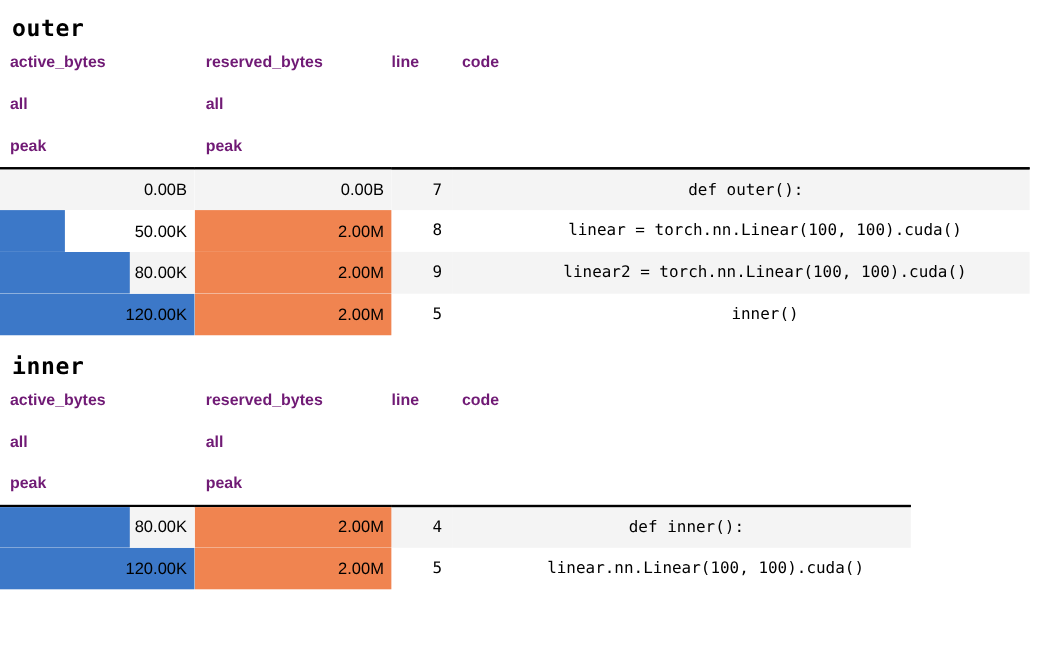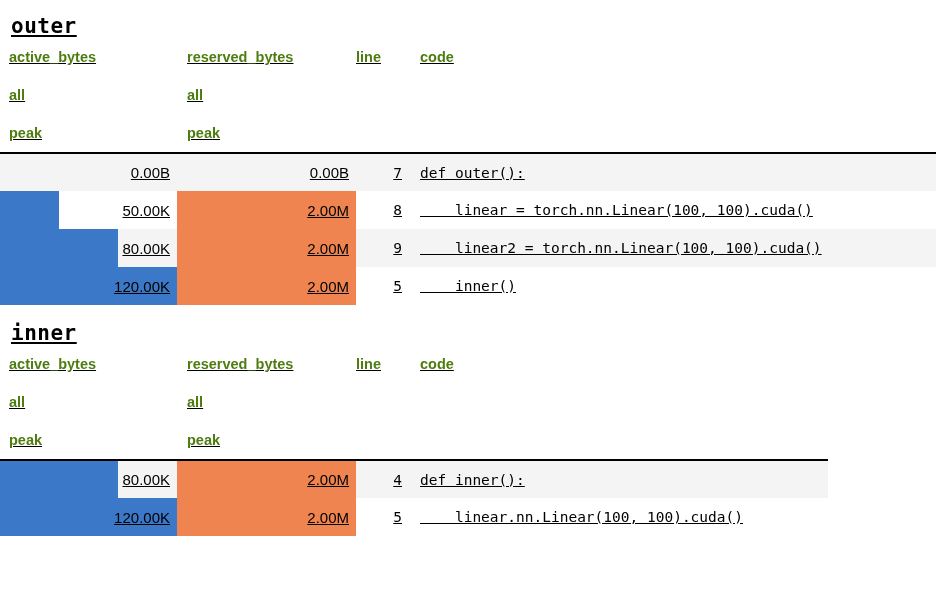--- a/index.html
+++ b/index.html
@@ -1,21 +1,21 @@
 <!DOCTYPE html>
 <html><head>
 <meta charset="utf-8">
 <style>
   html,body{margin:0;padding:0;}
   body{
     width:952px;height:608px;background:#ffffff;
     font-family:"Liberation Sans", sans-serif;
     color:#000000;overflow:hidden;
   }
-  .page{position:relative;width:952px;height:608px;text-decoration:underline;}
+  .page{position:relative;width:952px;height:608px;}
 
   
   .section-title{
     font-family:"DejaVu Sans Mono","Liberation Mono",monospace;
     font-weight:bold;font-size:21px;color:#000;
     padding-left:11px;letter-spacing:0.5px;
   }
 
   
   .table-block{position:relative;}
@@ -24,21 +24,21 @@
     table-layout:fixed;
     font-size:14.5px;
   }
   table.mem th,table.mem td{padding:0;margin:0;}
 
   
   .hdr-row th{
     font-weight:bold;font-size:14.5px;
     text-align:left;vertical-align:middle;
     height:38px;line-height:38px;
-    color:#4d7c0f;white-space:nowrap;
+    color:#701a75;white-space:nowrap;
   }
   .hdr-row.last th{
     border-bottom:2.5px solid #000;
   }
   .col-active{width:177px;padding-left:9px !important;box-sizing:border-box;}
   .col-reserved{width:179px;padding-left:10px !important;box-sizing:border-box;}
   .col-line{width:55px;padding-right:8px !important;box-sizing:border-box;}
   .col-code{padding-left:9px !important;box-sizing:border-box;}
 
   
@@ -60,21 +60,21 @@
   }
   td.num .val{position:relative;z-index:1;text-align:center;}
   td.line{
     text-align:right;
     padding-right:9px !important;
     box-sizing:border-box;
     font-family:"DejaVu Sans Mono","Liberation Mono",monospace;
     font-size:14.5px;
   }
   td.code{
-    text-align:left;
+    text-align:center;
     padding-left:9px !important;
     box-sizing:border-box;
     font-family:"DejaVu Sans Mono","Liberation Mono",monospace;
     font-size:14.5px;
     white-space:pre;
   }
   tr.stripe > td{background-color:#f4f4f4;}
   tr.stripe > td.num{background-color:transparent;}
   tr.stripe > td.num .stripebg{
     position:absolute;inset:0;background:#f4f4f4;z-index:0;

